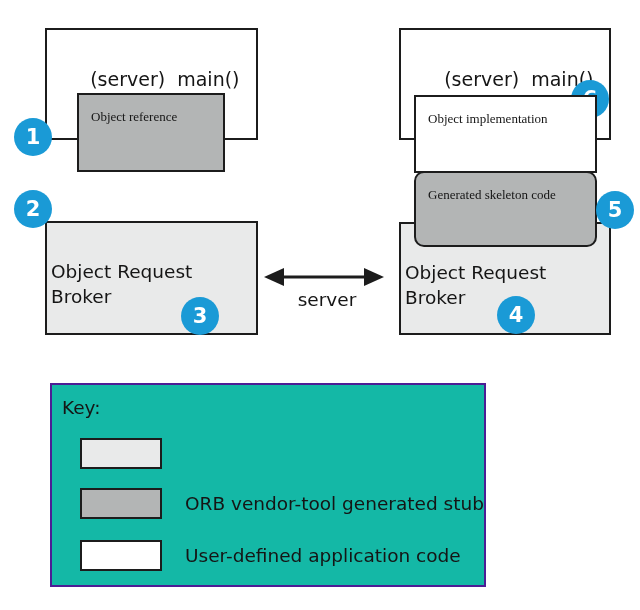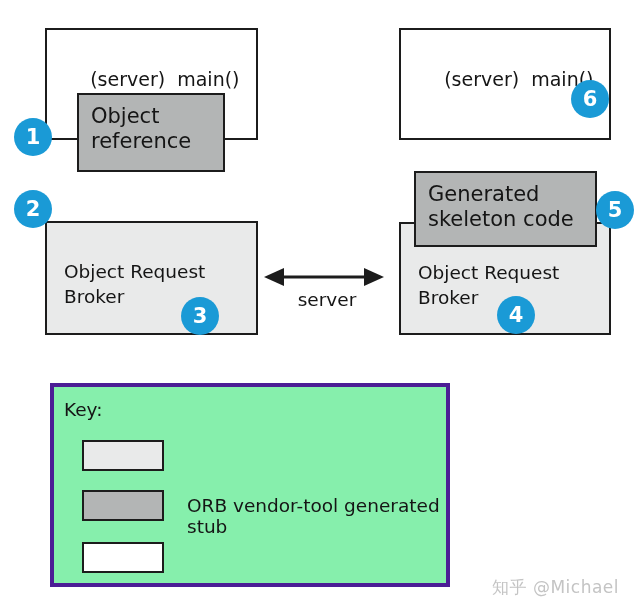--- a/index.html
+++ b/index.html
@@ -7,41 +7,41 @@
     position:relative; width:640px; height:610px; background:#ffffff;
     font-family:"DejaVu Sans","Liberation Sans",sans-serif; color:#151515;
     overflow:hidden;
   }
   .box { position:absolute; box-sizing:border-box; border:2px solid #1c1c1c; }
   .fill-white { background:#ffffff; }
   .fill-light { background:#e9eaea; }
   .fill-dark  { background:#b3b5b5; }
 
   .main-label { font-size:19px; white-space:pre; padding:16px 0 0 19px; }
-  .stack-label { font-size:21px; line-height:25px; padding:9px 0 0 12px; }
-  .orb-label { font-size:18.5px; line-height:25px; padding:36px 0 0 17px; width:175px; }
+  .stack-label { font-size:13px; line-height:25px; padding:9px 0 0 12px;font-family:Liberation Serif, serif; }
+  .orb-label { font-size:18.5px; line-height:25px; padding:36px 0 0 4px; width:175px; }
 
   .z1 { z-index:1; } .z2 { z-index:2; }
 
   .badge {
     position:absolute; width:38px; height:38px; border-radius:50%;
     background:#1a9ad6; color:#ffffff; font-size:21px; font-weight:bold;
     display:flex; align-items:center; justify-content:center;
   }
   .badge-front { z-index:3; }
   .badge-back  { z-index:1; }
 
   .arrow-wrap { position:absolute; left:262px; top:264px; z-index:2; }
   .network-label {
     position:absolute; left:266px; top:289px; width:122px; text-align:center;
     font-size:18.5px; z-index:2;
   }
 
-  .key-box { position:absolute; left:50px; top:383px; width:400px; height:204px;
-    box-sizing:border-box; border:4px solid #4c1d95; background:#86efac; z-index:1; }
+  .key-box { position:absolute; left:50px; top:383px; width:436px; height:204px;
+    box-sizing:border-box; border:2px solid #4c1d95; background:#14b8a6; z-index:1; }
   .key-title { position:absolute; left:10px; top:12px; font-size:18.5px; }
   .key-swatch { position:absolute; left:28px; width:82px; height:31px;
     box-sizing:border-box; border:2px solid #1c1c1c; }
   .key-label { position:absolute; left:133px; font-size:18.5px; }
 
   .watermark {
     position:absolute; left:492px; top:576px; z-index:5;
     font-size:17px; color:#c4c4c4; letter-spacing:0.5px; white-space:nowrap;
   }
 </style>
@@ -64,22 +64,25 @@
   </div>
 
   <div class="box fill-white z1 main-label" style="left:399px; top:28px; width:212px; height:112px;">
     <span>(server)  main()</span>
   </div>
 
   <div class="badge badge-back" style="left:571px; top:80px;">
     <span>6</span>
   </div>
 
+  <div class="box fill-white z2 stack-label" style="left:414px; top:95px; width:183px; height:78px;">
+    <div style="width:165px;">Object implementation</div>
+  </div>
 
-  <div class="box fill-dark z2 stack-label" style="left:414px; top:171px; width:183px; height:76px;">
+  <div class="box fill-dark z2 stack-label" style="left:414px; top:171px; width:183px; height:76px;border-radius:10px;">
     <div style="width:150px;">Generated skeleton code</div>
   </div>
 
   <div class="box fill-light z1 orb-label" style="left:399px; top:222px; width:212px; height:113px;">
     <div>Object Request Broker</div>
   </div>
 
   <div class="arrow-wrap">
     <svg width="124" height="26">
       <line x1="16" y1="13" x2="108" y2="13" stroke="#1c1c1c" stroke-width="3"></line>
@@ -107,17 +110,17 @@
 
   <div class="key-box">
     <div class="key-title">Key:</div>
 
     <div class="key-swatch fill-light" style="top:53px;"></div>
 
     <div class="key-swatch fill-dark" style="top:103px;"></div>
     <div class="key-label" style="top:108px;">ORB vendor-tool generated stub</div>
 
     <div class="key-swatch fill-white" style="top:155px;"></div>
+    <div class="key-label" style="top:160px;">User-defined application code</div>
   </div>
 
-  <div class="watermark">知乎 @Michael</div>
 
 </div>
 
 </body></html>

